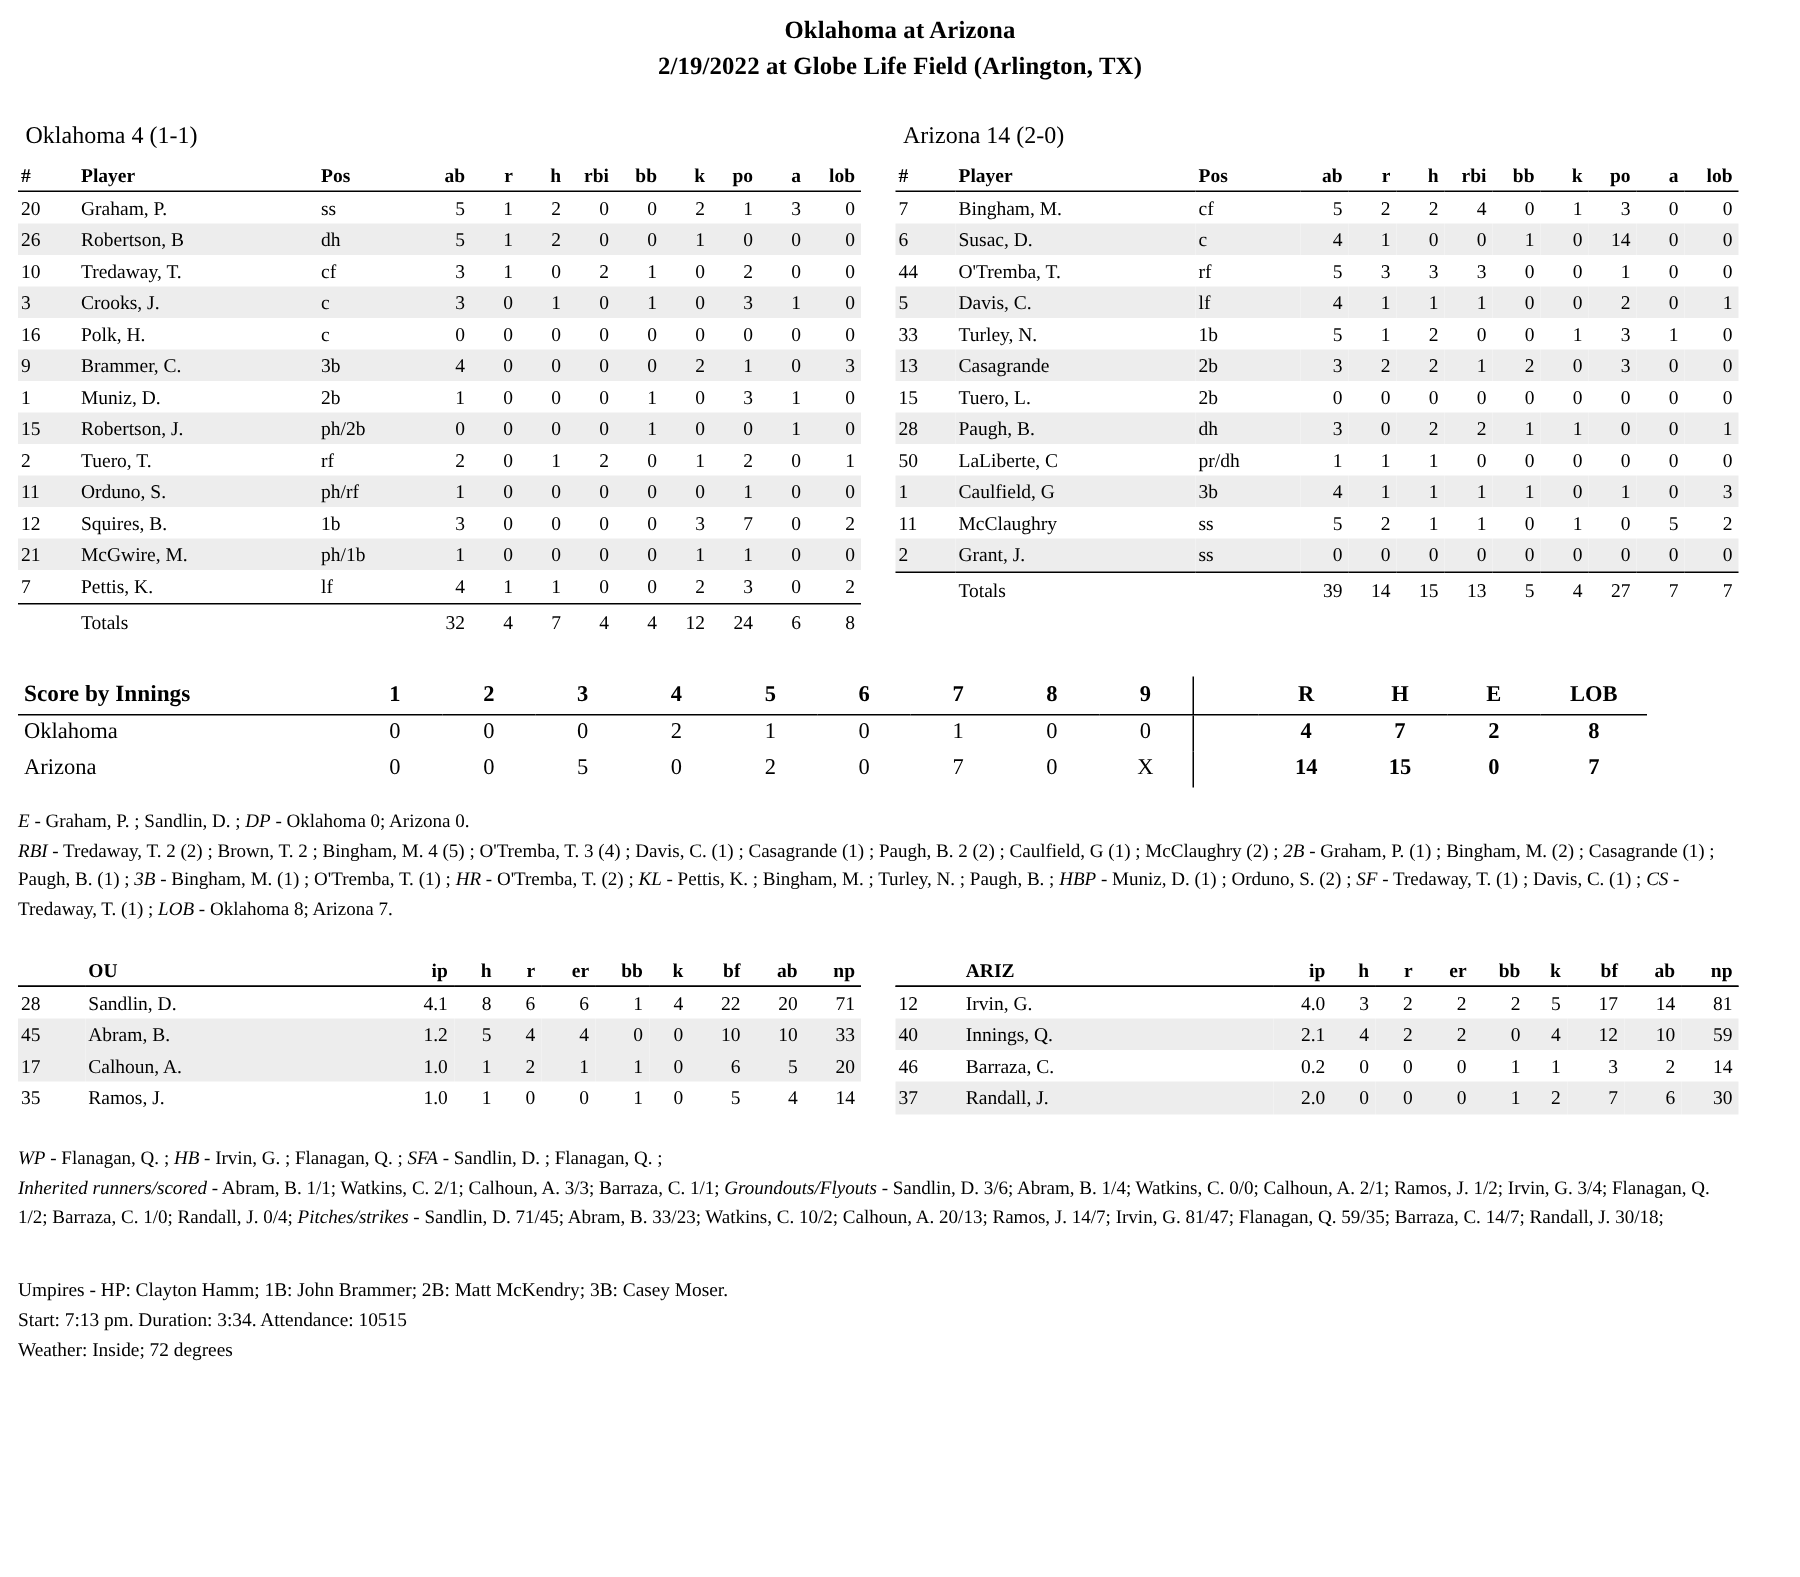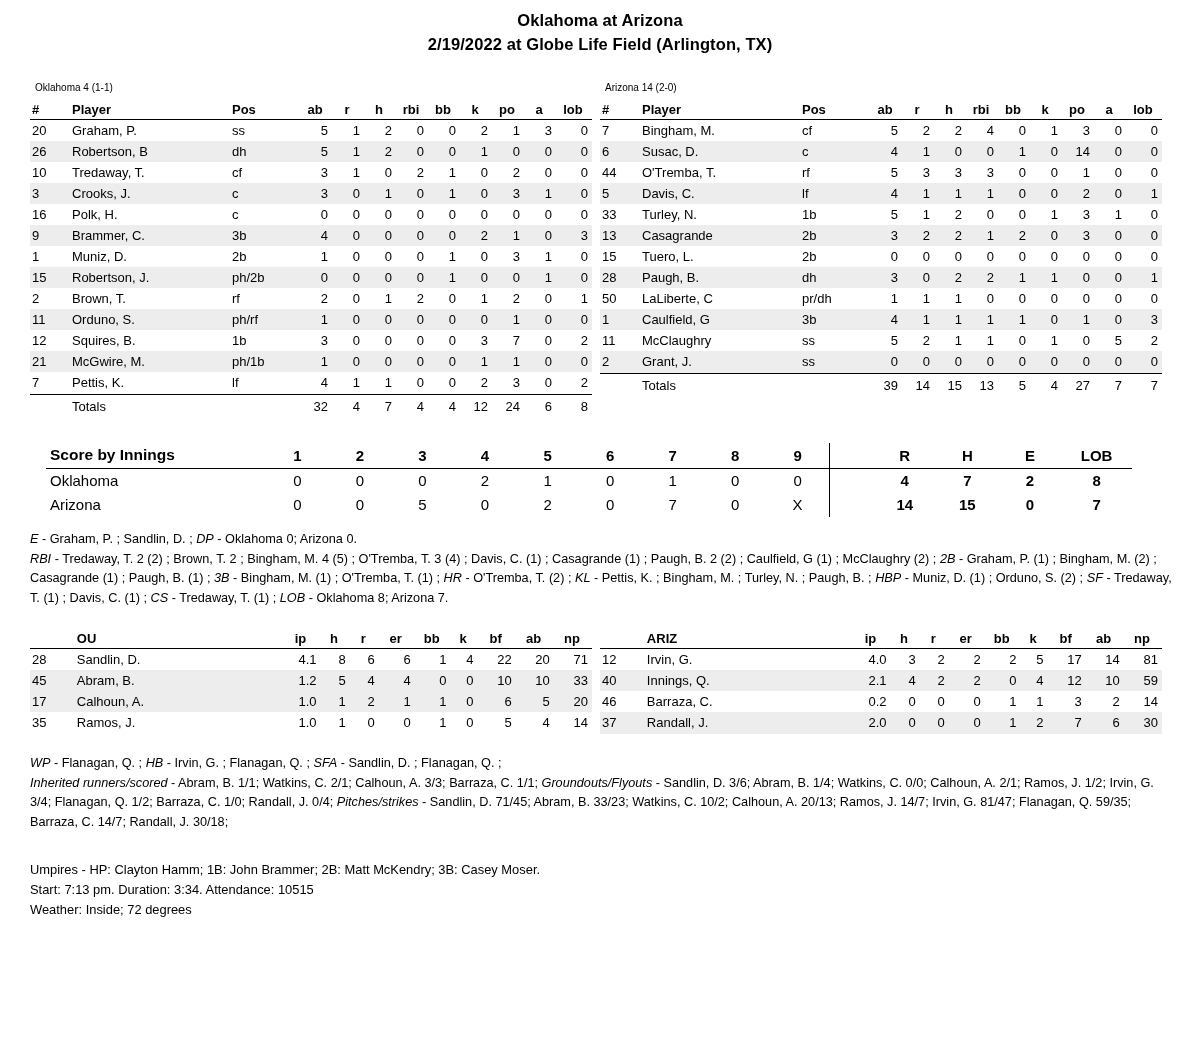--- a/index.html
+++ b/index.html
@@ -9,55 +9,56 @@
   }
   body {
     width: 1200px;
     height: 1051px;
     font-family: "Liberation Sans", sans-serif;
     color: #000000;
     font-size: 13px;
     position: relative;
     overflow: hidden;
   }
-  .page { padding: 0 30px; }
+  .page { padding: 0 12px; font-family: Liberation Serif, serif; }
 
   
   .title-block { text-align: center; padding-top: 8px; }
   .title-line {
     font-weight: bold;
     font-size: 16.5px;
     line-height: 24px;
     letter-spacing: 0.1px;
   }
 
   
   .cols {
     display: flex;
     gap: 0px;
     margin-top: 26px;
   }
   .col { width: 585px; }
   .col.right { margin-left: 0px; }
 
   .team-head {
-    font-size: 10px;
+    font-size: 16px;
     font-weight: normal;
     margin: 0 0 8px 5px;
   }
 
   
   table.bs {
     border-collapse: collapse;
     width: 562px;
     font-size: 13px;
     table-layout: fixed;
   }
   table.bs th {
     font-weight: bold;
+    text-align: right;
     padding: 1px 4px 2px 2px;
     border-bottom: 1.6px solid #000;
     white-space: nowrap;
   }
   table.bs td {
     text-align: right;
     padding: 2px 4px 2px 2px;
     white-space: nowrap;
     line-height: 17px;
   }
@@ -82,21 +83,21 @@
   .pit col.c-ip   { width: 34px; }
   .pit col.c-s    { width: 26px; }
   .pit col.c-er   { width: 32px; }
   .pit col.c-bb   { width: 32px; }
   .pit col.c-k    { width: 24px; }
   .pit col.c-bf   { width: 34px; }
   .pit col.c-ab   { width: 34px; }
   .pit col.c-np   { width: 34px; }
 
   
-  .linescore-wrap { margin-top: 26px; margin-left: 16px; }
+  .linescore-wrap { margin-top: 26px; }
   table.ls {
     border-collapse: collapse;
     font-size: 15px;
     table-layout: fixed;
     width: 1086px;
   }
   table.ls th, table.ls td {
     padding: 3px 2px 4px 2px;
     text-align: center;
     white-space: nowrap;
@@ -288,21 +289,21 @@
               <td>0</td>
               <td>0</td>
               <td>1</td>
               <td>0</td>
               <td>0</td>
               <td>1</td>
               <td>0</td>
             </tr>
             <tr>
               <td class="lft">2</td>
-              <td class="lft">Brown, T.</td>
+              <td class="lft">Tuero, T.</td>
               <td class="lft">rf</td>
               <td>2</td>
               <td>0</td>
               <td>1</td>
               <td>2</td>
               <td>0</td>
               <td>1</td>
               <td>2</td>
               <td>0</td>
               <td>1</td>

